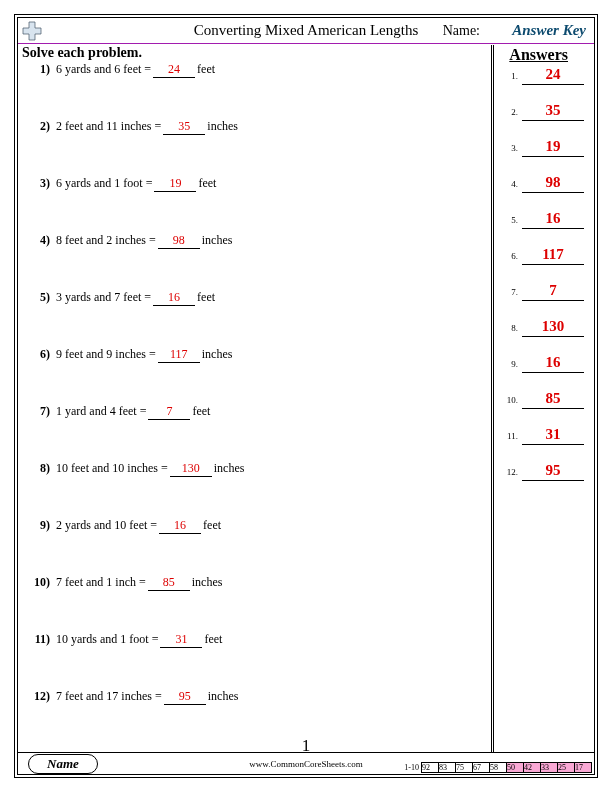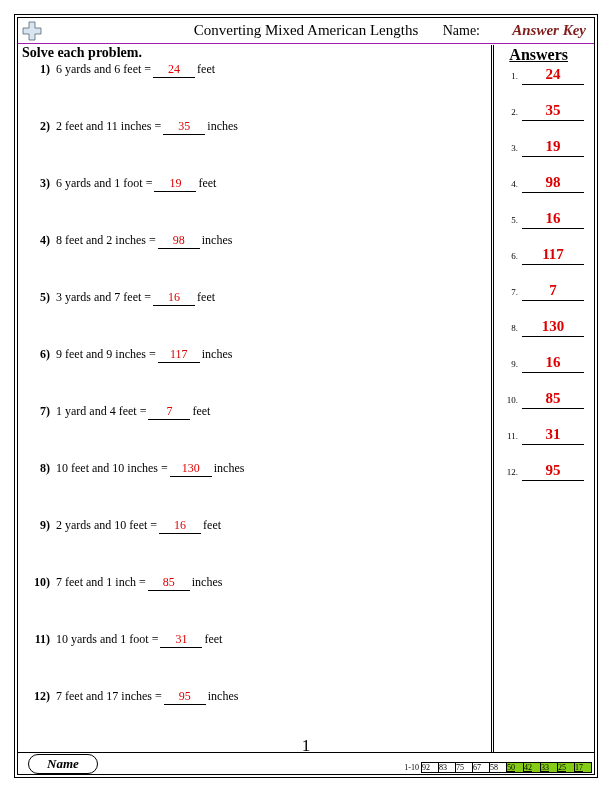--- a/index.html
+++ b/index.html
@@ -5,42 +5,42 @@
     * { box-sizing: border-box; margin: 0; padding: 0; }
     body { width: 612px; height: 792px; font-family: "Times New Roman", serif; font-size: 12px; position: relative; background: #fff; }
     .outer-border { position: absolute; inset: 14px; border: 1px solid #000; }
     .inner-border { position: absolute; inset: 2px; border: 1px solid #000; }
     .content { position: relative; width: 100%; height: 100%; }
     .header { position: relative; height: 26px; border-bottom: 1px solid #a21caf; display: flex; align-items: center; }
     .plus-icon { width: 20px; height: 20px; margin-left: 4px; position: relative; }
     .plus-icon svg { width: 20px; height: 20px; display: block; }
     .title { position: absolute; left: 0; right: 0; text-align: center; font-size: 15px; }
     .name-label { position: absolute; right: 114px; font-size: 14px; }
-    .answer-key { position: absolute; right: 8px; color: #7f1d1d; font-family: Georgia, "Times New Roman", serif; font-weight: bold; font-size: 15px; font-style: italic; }
+    .answer-key { position: absolute; right: 8px; color: #0c4a6e; font-family: Georgia, "Times New Roman", serif; font-weight: bold; font-size: 15px; font-style: italic; }
     .instruction { position: absolute; top: 27px; left: 4px; font-weight: bold; font-size: 14px; }
     .answers-title { position: absolute; top: 28px; right: 26px; font-weight: bold; font-size: 16px; text-decoration: underline; }
     .problems-area { position: absolute; top: 44px; left: 6px; width: 460px; }
     .problem-row { margin-bottom: 41px; display: flex; align-items: baseline; font-size: 12px; }
     .prob-num { width: 26px; text-align: right; font-weight: bold; margin-right: 6px; }
     .prob-text { display: flex; align-items: baseline; }
     .answer-blank { display: inline-block; min-width: 42px; border-bottom: 1px solid #000; text-align: center; color: #d00; margin: 0 2px; font-size: 12px; padding: 0 2px; }
     .answers-col { position: absolute; top: 48px; right: 10px; width: 84px; }
     .answer-row { display: flex; align-items: baseline; margin-bottom: 17px; }
     .ans-num { width: 18px; text-align: right; font-size: 9px; margin-right: 4px; }
     .ans-line { flex: 1; border-bottom: 1.2px solid #000; text-align: center; color: #d00; font-weight: bold; font-size: 15px; padding-bottom: 1px; }
     .sep-line { position: absolute; top: 27px; bottom: 22px; right: 100px; width: 0; border-left: 1px solid #000; }
     .sep-line2 { position: absolute; top: 27px; bottom: 22px; right: 102px; width: 0; border-left: 1px solid #000; }
     .footer { position: absolute; bottom: 0; left: 0; right: 0; height: 22px; border-top: 1px solid #000; display: flex; align-items: center; }
     .math-badge { margin-left: 10px; border: 1.4px solid #000; border-radius: 10px; padding: 1px 18px; font-weight: bold; font-style: italic; font-size: 13px; }
     .footer-url { position: absolute; left: 0; right: 0; text-align: center; font-size: 9px; }
     .page-num { position: absolute; left: 0; right: 0; text-align: center; font-size: 17px; bottom: 18px; }
     .score-grid { position: absolute; right: 2px; bottom: 1px; font-size: 8px; margin-top: 48px; }
     .score-grid table { border-collapse: collapse; }
     .score-grid td { border: 1px solid #000; width: 17px; height: 9px; text-align: left; padding: 0; line-height: 9px; }
-    .score-grid .shaded { background: #84cc16; text-decoration: underline; }
+    .score-grid .shaded { background: #f9a8d4; }
     .score-grid .label-cell { border: none; text-align: right; padding-right: 2px; width: 24px; }
   </style>
 </head>
 <body>
 
 <div class="outer-border">
   <div class="inner-border">
     <div class="content">
 
       <div class="header">
@@ -207,20 +207,21 @@
         <div class="answer-row">
             <span class="ans-num">12.</span>
             <span class="ans-line">95</span>
           </div>
       </div>
 
       <div class="page-num">1</div>
 
       <div class="footer">
         <span class="math-badge">Name</span>
+        <span class="footer-url">www.CommonCoreSheets.com</span>
         <div class="score-grid">
           <table>
             <tbody>
                 <tr>
               <td class="label-cell">1-10</td>
               <td>92</td>
               <td>83</td>
               <td>75</td>
               <td>67</td>
               <td>58</td>

